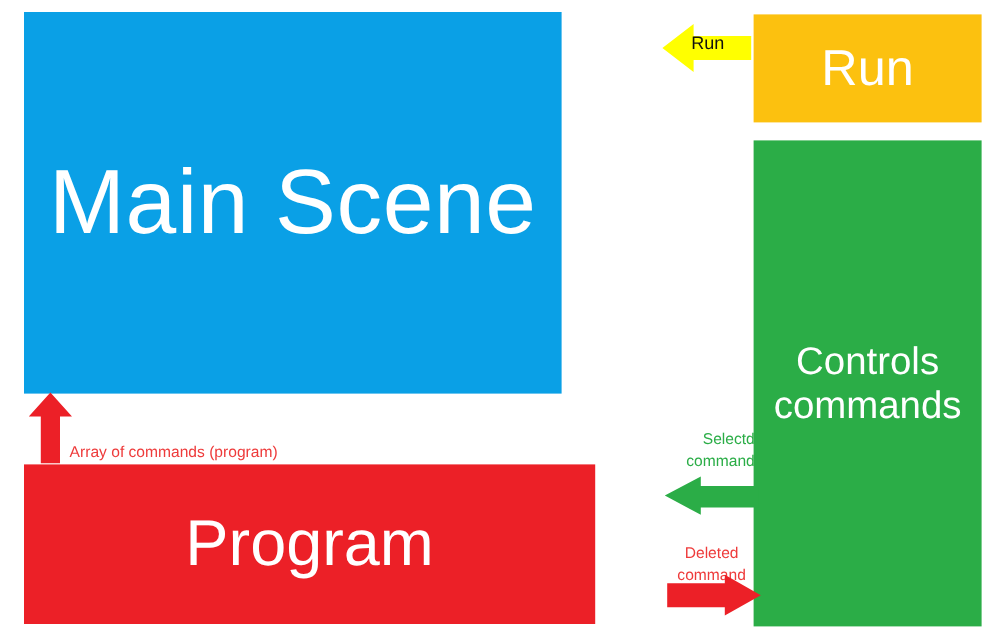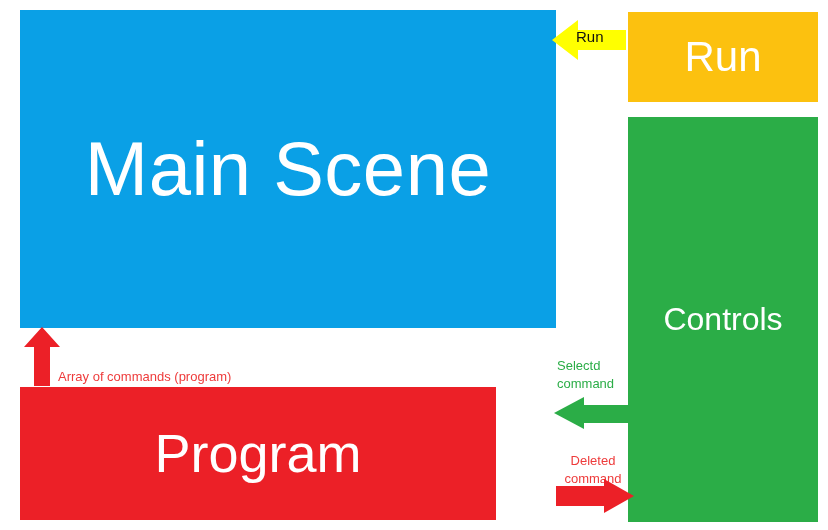--- a/index.html
+++ b/index.html
@@ -26,21 +26,21 @@
     color: #ffffff;
     text-align: center;
     line-height: 1.12;
     font-weight: 400;
     user-select: none;
   }
 
   #main-scene-block {
     left: 20px;
     top: 10px;
-    width: 536px;
+    width: 448px;
     height: 318px;
     background: #0AA0E6;
     font-size: 76px;
     letter-spacing: 0.5px;
   }
 
   #program-block {
     left: 20px;
     top: 387px;
     width: 476px;
@@ -106,21 +106,21 @@
     color: #EE3B3B;
     margin-top: 16px;
   }
 
   #selectd-label {
     left: 557px;
     top: 357px;
     width: 72px;
     font-size: 13px;
     color: #2BAD47;
-    text-align: left;
+    text-align: right;
     line-height: 1.42;
     white-space: normal;
   }
 
   #deleted-label {
     left: 557px;
     top: 452px;
     width: 72px;
     font-size: 13px;
     color: #EE3B3B;
@@ -141,20 +141,21 @@
   <div class="block" id="program-block">
     <span>Program</span>
   </div>
 
   <div class="block" id="run-block">
     <span>Run</span>
   </div>
 
   <div class="block" id="controls-block">
     <span class="line">Controls</span>
+    <span class="line">commands</span>
   </div>
 
   <svg class="arrow-svg" id="run-arrow-svg" viewBox="0 0 74 44">
     <polygon points="0,22 26,2 26,12 74,12 74,32 26,32 26,42" fill="#FFFF00"></polygon>
   </svg>
   <span class="arrow-label" id="run-arrow-label">Run</span>
 
   <svg class="arrow-svg" id="array-arrow-svg" viewBox="0 0 36 59">
     <polygon points="18,0 36,20 26,20 26,59 10,59 10,20 0,20" fill="#EC2027"></polygon>
   </svg>

